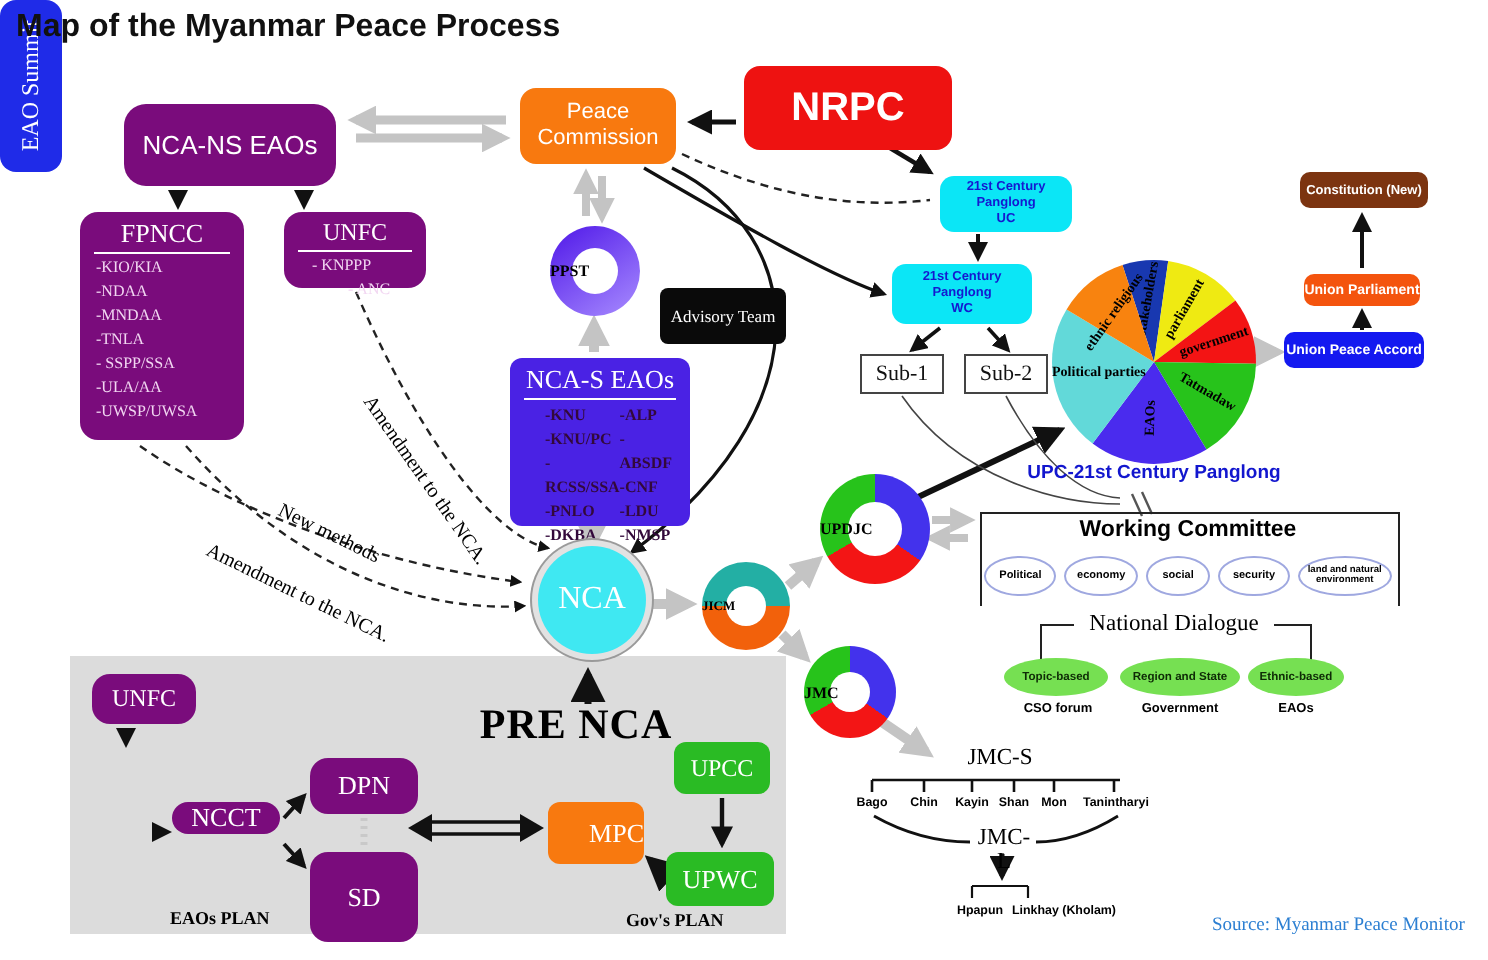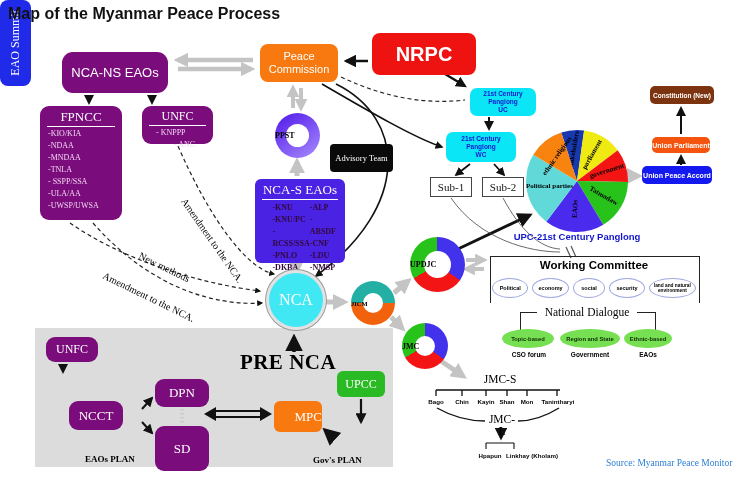--- a/index.html
+++ b/index.html
@@ -309,34 +309,37 @@
   <div class="tree-lab" style="left:474px;top:452px;width:32px;">Hpapun</div>
   <div class="tree-lab" style="left:506px;top:452px;width:52px;">Linkhay (Kholam)</div>
 
   <div class="abs prenca">PRE NCA</div>
   <div class="bx purple serif" style="left:46px;top:337px;width:52px;height:25px;font-size:12px;">
       <span>UNFC</span>
     </div>
   <div class="eao-summit">
       <span>EAO Summit</span>
     </div>
-  <div class="bx purple serif" style="left:69px;top:401px;width:54px;height:29px;font-size:13px;">
+  <div class="bx purple serif" style="left:86px;top:401px;width:54px;height:16px;font-size:13px;">
       <span>NCCT</span>
     </div>
   <div class="bx purple serif" style="left:155px;top:379px;width:54px;height:28px;font-size:13px;">
       <span>DPN</span>
     </div>
   <div class="bx purple serif" style="left:155px;top:426px;width:54px;height:45px;font-size:13px;">
       <span>SD</span>
     </div>
   <div class="bx orange serif" style="left:274px;top:401px;width:48px;height:31px;font-size:13px;border-radius:6px;">
       <span>MPC</span>
     </div>
   <div class="bx greenbox serif" style="left:337px;top:371px;width:48px;height:26px;font-size:12px;">
       <span>UPCC</span>
+    </div>
+  <div class="bx greenbox serif" style="left:333px;top:426px;width:54px;height:27px;font-size:13px;">
+      <span>UPWC</span>
     </div>
   <div class="plan" style="left:85px;top:454px;">EAOs PLAN</div>
   <div class="plan" style="left:313px;top:455px;">Gov's PLAN</div>
 
   <div class="edge-label" style="left:142px;top:250px;transform:rotate(26deg);">New methods</div>
   <div class="edge-label" style="left:106px;top:270px;transform:rotate(26deg);">Amendment to the NCA.</div>
   <div class="edge-label" style="left:188px;top:196px;transform:rotate(55deg);">Amendment to the NCA.</div>
 
   <div class="abs source">Source: Myanmar Peace Monitor</div>
 </div>

